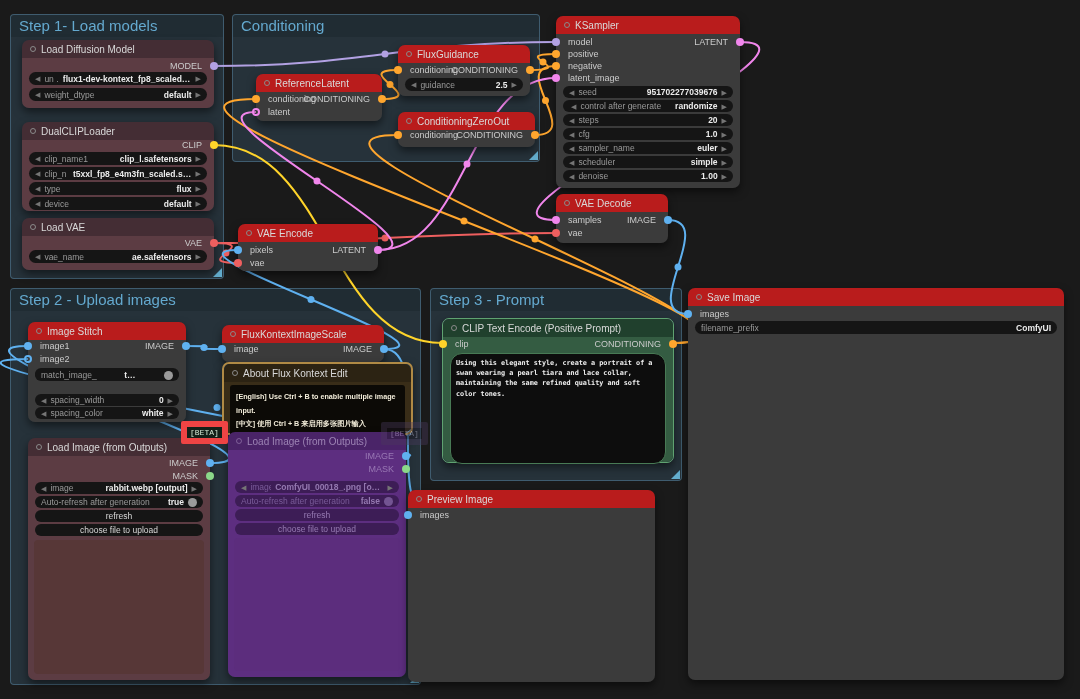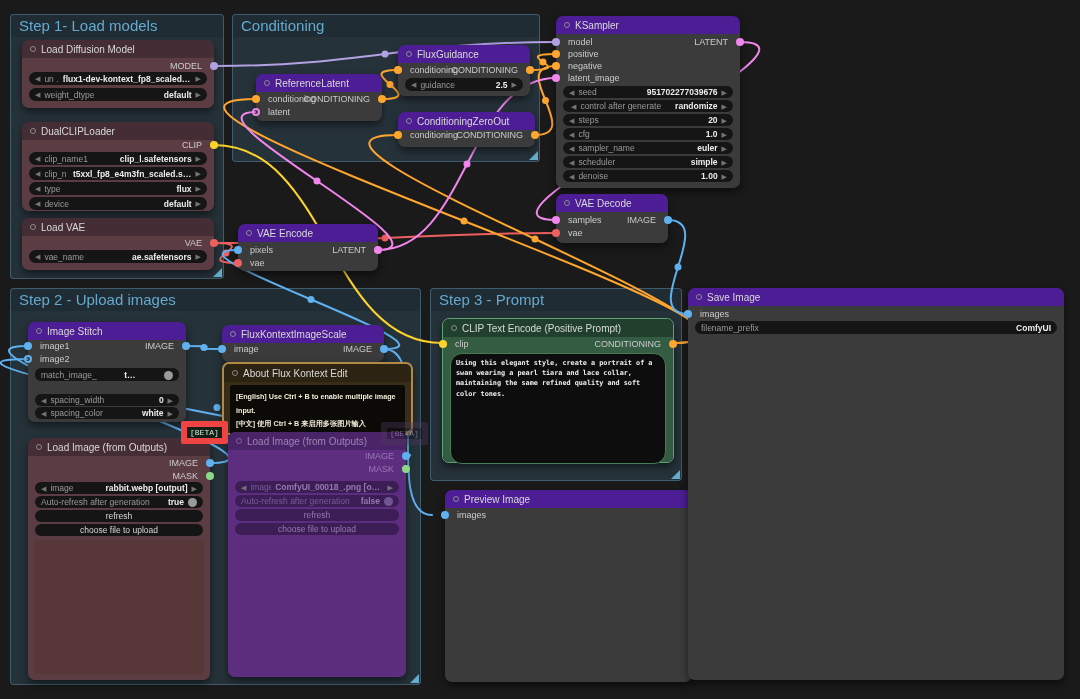--- a/index.html
+++ b/index.html
@@ -9,21 +9,21 @@
   .group{position:absolute;background:rgba(72,115,142,0.28);border:1px solid rgba(104,164,200,0.38);border-radius:4px;z-index:1;}
   .group-title{height:22px;line-height:22px;padding:0 8px;font-size:15px;color:#64a9cf;background:rgba(18,28,36,0.28);border-radius:3px 3px 0 0;white-space:nowrap;overflow:hidden;}
   .rhandle{position:absolute;right:1px;bottom:1px;width:0;height:0;border-left:9px solid transparent;border-bottom:9px solid rgba(111,195,232,0.85);}
   
   #wires{position:absolute;left:0;top:0;z-index:2;pointer-events:none;}
   
   .node{position:absolute;border-radius:7px;box-shadow:0 4px 9px rgba(0,0,0,0.5);z-index:3;font-size:9px;}
   .titlebar{position:absolute;left:0;right:0;top:0;height:18px;border-radius:7px 7px 0 0;display:flex;align-items:center;gap:5px;padding:0 8px;font-size:10px;color:#d9d9d9;white-space:nowrap;overflow:hidden;}
   .cdot{flex:0 0 auto;width:6px;height:6px;border-radius:50%;border:1.5px solid #8a8a8a;box-sizing:border-box;}
   .nbody{position:absolute;left:0;right:0;top:18px;bottom:0;border-radius:0 0 7px 7px;}
-  .node.gray .titlebar{background:#4c1d95}.node.gray .nbody{background:#3b3b3b}
+  .node.gray .titlebar{background:#b91c1c}.node.gray .nbody{background:#3b3b3b}
   .node.red  .titlebar{background:#442d34}.node.red  .nbody{background:#5c3c43}
   .node.green{border:1px solid #5fa271}.node.green .titlebar{background:#20402d}.node.green .nbody{background:#345c42}
   .node.purple .titlebar{background:#4a2468;color:rgba(223,208,240,0.55)}.node.purple .nbody{background:#5d2e80}
   .node.purple .cdot{border-color:rgba(200,180,220,0.4)}
   .node.note{border:2px solid #b08a45}.node.note .titlebar{background:#2c2313}.node.note .nbody{background:#392d18}
   
   .slot{position:absolute;height:12px;line-height:12px;font-size:9px;color:#cbcbcb;white-space:nowrap;z-index:4;}
   .slot.in{left:0;padding-left:12px;}
   .slot.out{right:0;padding-right:12px;text-align:right;}
   .sdot{position:absolute;top:2px;width:8px;height:8px;border-radius:50%;box-sizing:border-box;}
@@ -394,21 +394,21 @@
     <div class="node green" style="left: 442px; top: 318px; width: 230px; height: 143px;">
       <div class="titlebar">
         <span class="cdot"></span>
         <span>CLIP Text Encode (Positive Prompt)</span>
       </div>
       <div class="nbody"></div>
       <div class="slot in" style="top: 19px;"><span class="sdot" style="background: rgb(255, 212, 42);"></span><span>clip</span></div>
       <div class="slot out" style="top: 19px;"><span>CONDITIONING</span><span class="sdot" style="background: rgb(255, 166, 46);"></span></div>
       <div class="widget textarea" style="top: 34px; height: 101px;">Using this elegant style, create a portrait of a swan wearing a pearl tiara and lace collar, maintaining the same refined quality and soft color tones.</div>
     </div>
-    <div class="node gray" style="left: 445px; top: 490px; width: 247px; height: 192px;">
+    <div class="node gray" style="left: 408px; top: 490px; width: 247px; height: 192px;">
       <div class="titlebar">
         <span class="cdot"></span>
         <span>Preview Image</span>
       </div>
       <div class="nbody"></div>
       <div class="slot in" style="top: 19px;"><span class="sdot" style="background: rgb(95, 177, 240);"></span><span>images</span></div>
     </div>
     <div class="node gray" style="left: 688px; top: 288px; width: 376px; height: 392px;">
       <div class="titlebar">
         <span class="cdot"></span>

